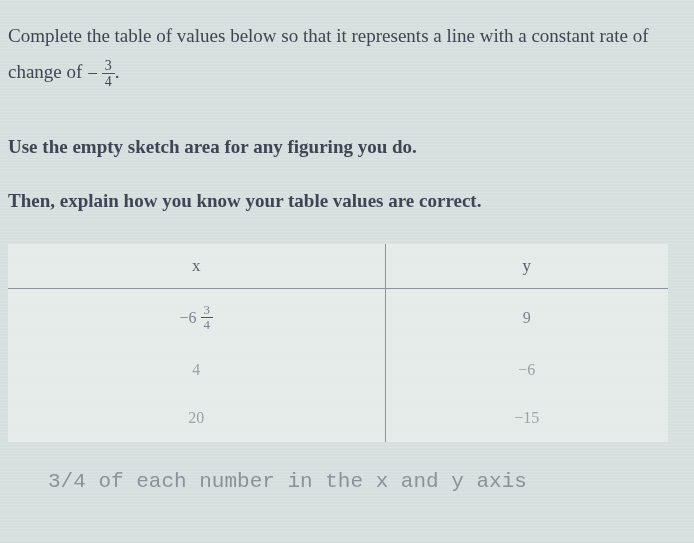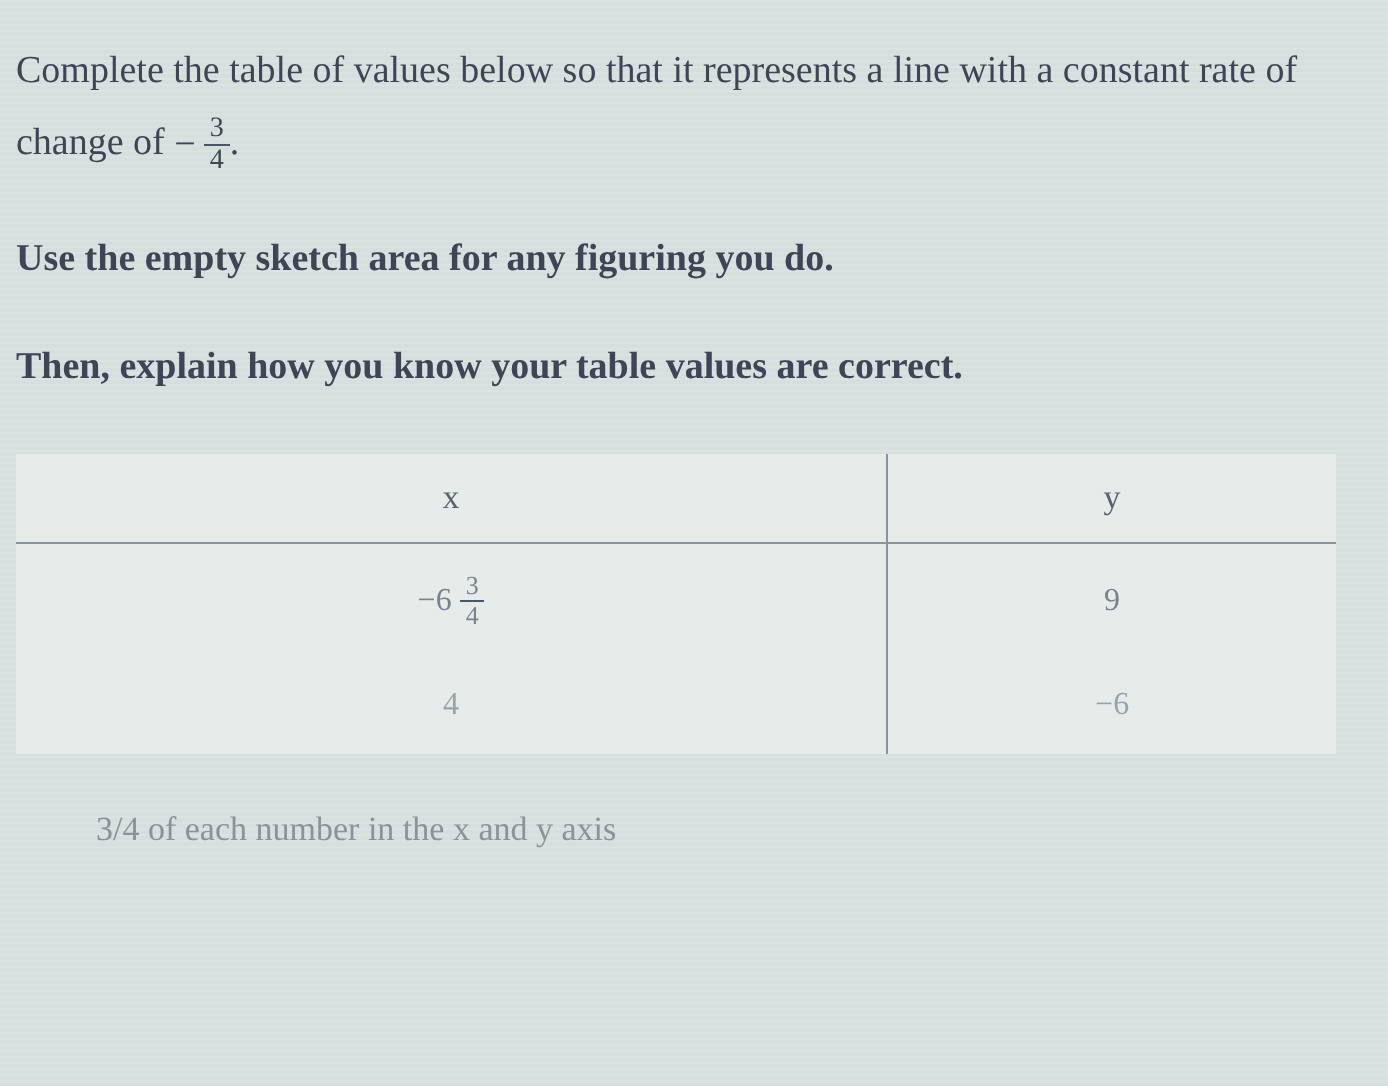--- a/index.html
+++ b/index.html
@@ -19,21 +19,21 @@
       width: 694px;
       height: 543px;
       padding: 18px 8px;
       color: #4a5568;
       position: relative;
     }
     .instruction {
       font-size: 19px;
       line-height: 1.9;
       color: #3d4654;
-      margin-bottom: 28px;
+      margin-bottom: 44px;
     }
     .instruction .fraction-expr {
       display: inline-flex;
       align-items: center;
       vertical-align: middle;
       font-family: 'Times New Roman', serif;
     }
     .minus {
       margin-right: 4px;
     }
@@ -94,23 +94,23 @@
     }
     .cell-expr .fraction {
       font-size: 13px;
     }
     .faded {
       color: #9aa2ad;
     }
     .answer-text {
       margin-top: 28px;
       padding-left: 40px;
-      font-size: 17px;
+      font-size: 21px;
       color: #8a929b;
-      font-family: Liberation Serif, serif;
+      font-family: Liberation Mono, monospace;
     }
   </style>
 </head>
 <body>
 
 <div class="instruction">
   <span>Complete the table of values below so that it represents a line with a constant rate of change of </span>
   <span class="fraction-expr">
     <span class="minus">−</span>
     <span class="fraction">
@@ -144,16 +144,22 @@
         </span>
       </td>
       <td>9</td>
     </tr>
     <tr>
       <td class="faded">4</td>
       <td class="faded">
         <span>−</span><span>6</span>
       </td>
     </tr>
+    <tr>
+      <td class="faded">20</td>
+      <td class="faded">
+        <span>−</span><span>15</span>
+      </td>
+    </tr>
   </tbody>
 </table>
 
 <div class="answer-text">3/4 of each number in the x and y axis</div>
 
 </body></html>

